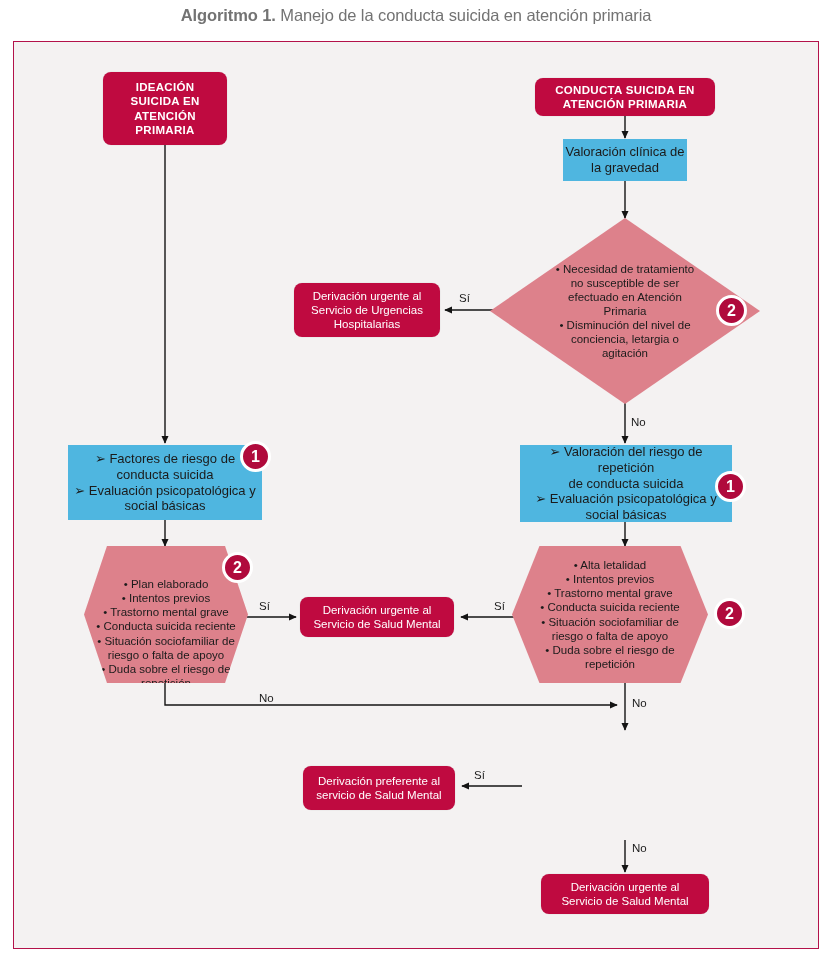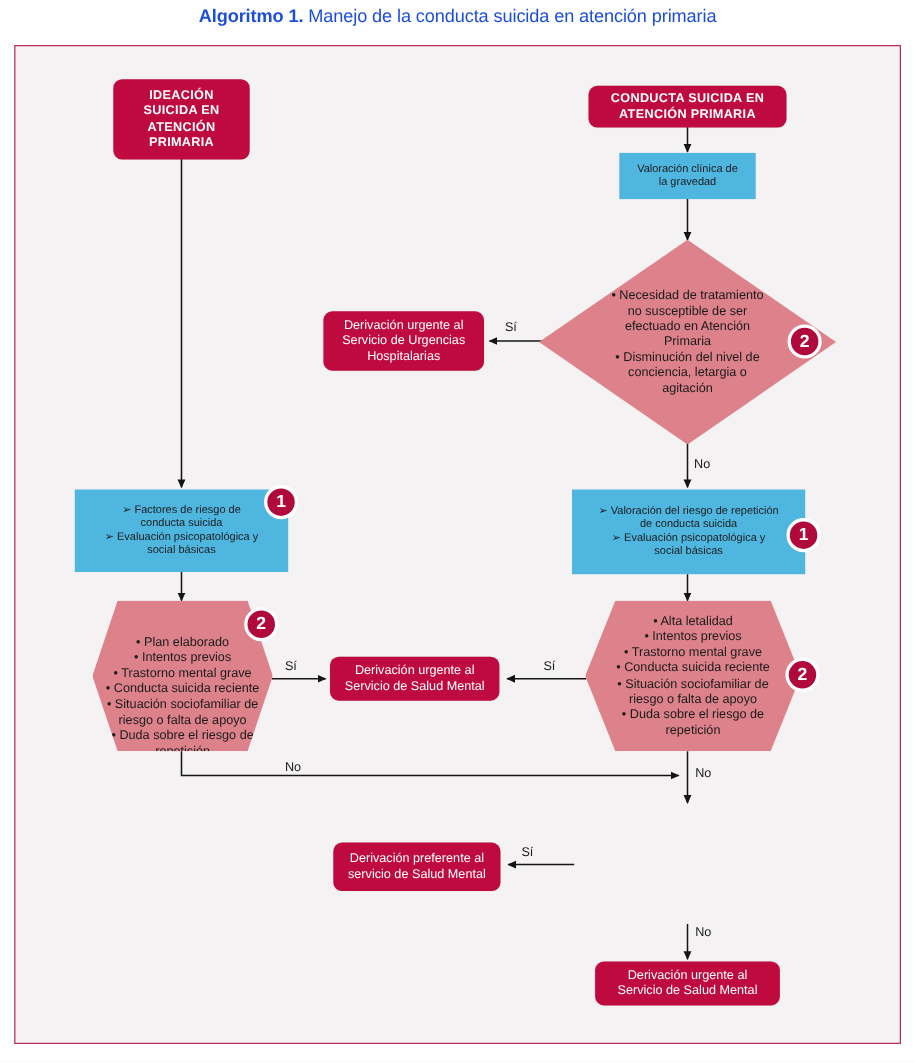--- a/index.html
+++ b/index.html
@@ -13,21 +13,21 @@
     font-family: "Liberation Sans", sans-serif;
     position: relative;
     overflow: hidden;
   }
   #page-title {
     position: absolute;
     left: 0; top: 6px;
     width: 832px;
     text-align: center;
     font-size: 16.5px;
-    color: #1d4ed8;
+    color: #737373;
     letter-spacing: -0.1px;
   }
   #page-title .t-strong { font-weight: bold; }
   #page-title .t-norm { font-weight: normal; }
 
   #frame {
     position: absolute;
     left: 13px; top: 41px;
     width: 806px; height: 908px;
     border: 1.5px solid #b3124a;
@@ -68,21 +68,21 @@
     font-size: 11.5px;
     box-shadow: 0 0 0 0.5px rgba(0,0,0,0.06);
   }
   .n-crimson.caps {
     font-weight: bold;
     letter-spacing: 0.3px;
   }
   .n-blue {
     background: #4fb6e0;
     color: #1b1b1b;
-    font-size: 10px;
+    font-size: 13px;
     text-align: center;
   }
 
   
   .n-hex {
     background: #dd818b;
     color: #1b1b1b;
     font-size: 11.5px;
     clip-path: polygon(14% 0%, 86% 0%, 100% 50%, 86% 100%, 14% 100%, 0% 50%);
   }
@@ -234,21 +234,21 @@
 • Conducta suicida reciente
 • Situación sociofamiliar de
 riesgo o falta de apoyo
 • Duda sobre el riesgo de
 repetición</span>
   </div>
   <div class="badge" style="left:222px; top:552px;">
     <span>2</span>
   </div>
 
-  <div class="node n-hex" style="left:532px; top:546px; width:196px; height:137px;">
+  <div class="node n-hex" style="left:512px; top:546px; width:196px; height:137px;">
     <span class="bullets txt" style="width:84%;">• Alta letalidad
 • Intentos previos
 • Trastorno mental grave
 • Conducta suicida reciente
 • Situación sociofamiliar de
 riesgo o falta de apoyo
 • Duda sobre el riesgo de
 repetición</span>
   </div>
   <div class="badge" style="left:714px; top:598px;">

